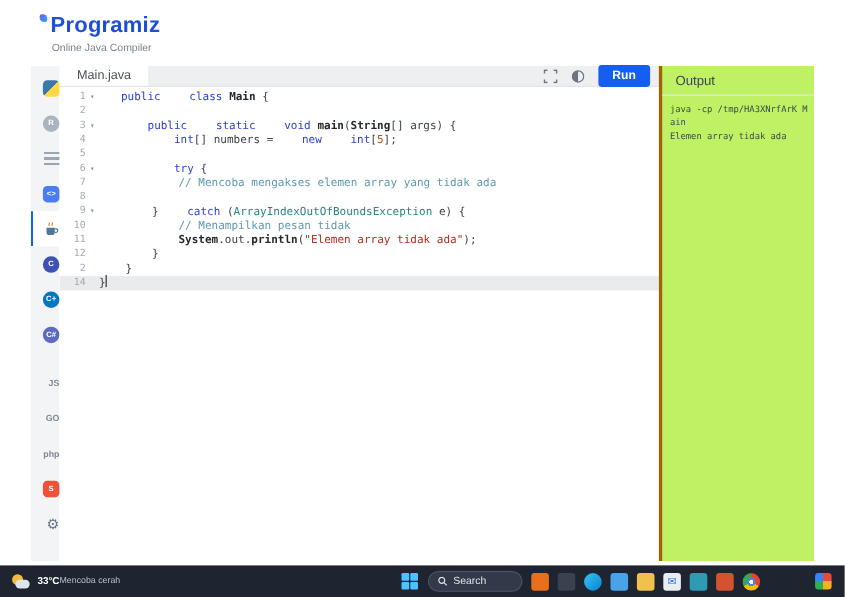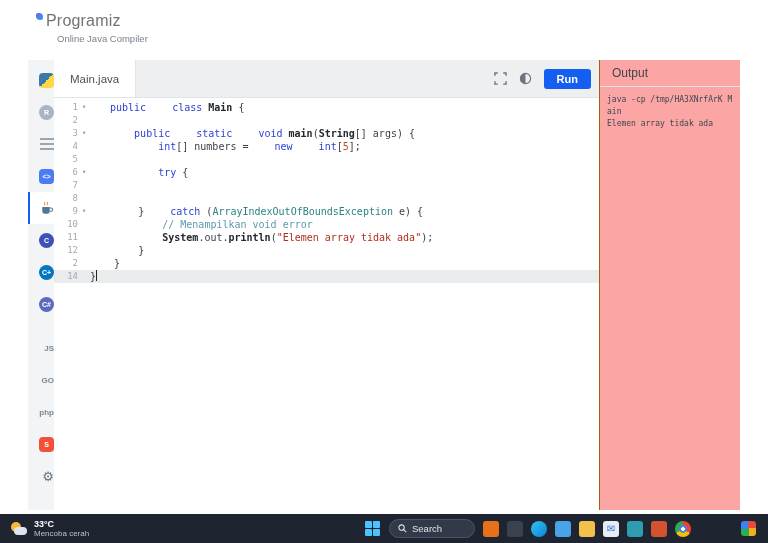--- a/index.html
+++ b/index.html
@@ -5,42 +5,42 @@
   * { box-sizing: border-box; }
   html,body { margin:0; padding:0; width:768px; height:543px; overflow:hidden;
               font-family:"Liberation Sans", sans-serif; background:#fff; }
   .app { position:relative; width:768px; height:543px; background:#fff; }
 
   
   .header { height:60px; padding:12px 0 0 36px; }
   .brand-row { display:flex; align-items:flex-start; gap:3px; }
   .brand-mark { width:7px; height:7px; border-radius:2px 4px 2px 4px; margin-top:1px;
                 background:linear-gradient(135deg,#6f5cf7,#2aa4f4); }
-  .brand { font-size:16px; font-weight:normal; color:#737373; letter-spacing:.2px; }
-  .subtitle { font-size:9.5px; color:#7a828c; margin-top:3px; margin-left:21px; }
+  .brand { font-size:20px; font-weight:bold; color:#1d4ed8; letter-spacing:.2px; }
+  .subtitle { font-size:9.5px; color:#7a828c; margin-top:3px; margin-left:11px; }
 
   
   .main { position:absolute; left:28px; top:60px; width:712px; height:450px; display:flex; }
 
   
   .sidebar { width:26px; background:#f2f4f6; display:flex; flex-direction:column; padding-top:4px; flex:none; }
   .sb-item { height:32px; display:flex; align-items:center; justify-content:flex-end; cursor:pointer; position:relative; }
   .sb-item.active { background:#fff; box-shadow:inset 2px 0 0 var(--accent); }
   .sb-item.gap { margin-top:12px; }
   .ic { display:flex; align-items:center; justify-content:center; font-weight:bold; }
   .ic.sq { width:15px; height:15px; border-radius:4px; font-size:7px; color:#fff; }
   .ic.ci { width:15px; height:15px; border-radius:50%; font-size:7px; color:#fff; }
   .ic.py { width:15px; height:15px; border-radius:4px; background:linear-gradient(135deg,#3b78aa 50%,#ffd845 50%); }
   .ic.rows { width:14px; height:12px; background:repeating-linear-gradient(#9aa7b3 0 2px,transparent 2px 5px); }
   .ic.txt { font-size:8px; color:#7d8894; letter-spacing:0; }
   .ic.gear { font-size:13px; color:#6b7480; font-weight:normal; }
 
   
   .editor { flex:1; display:flex; flex-direction:column; background:#fff; min-width:0; }
-  .tabbar { height:38px; background:#edeff1; display:flex; align-items:stretch; border-bottom:1px solid #e2e5e8; flex:none; }
+  .tabbar { height:19px; background:#edeff1; display:flex; align-items:stretch; border-bottom:1px solid #e2e5e8; flex:none; }
   .tab { background:#fff; padding:0 16px; font-size:11.5px; color:#4a5158; display:flex; align-items:center;
          border-right:1px solid #e2e5e8; cursor:pointer; }
   .toolbar { margin-left:auto; display:flex; align-items:center; gap:12px; padding-right:8px; }
   .icon-btn { background:none; border:none; padding:0; cursor:pointer; display:flex; align-items:center; }
   .runbtn { background:var(--accent); color:#fff; font-size:11px; font-weight:bold; border:none; border-radius:3px;
             height:20px; padding:0 13px; cursor:pointer; font-family:inherit;text-align:right; }
 
   .code-area { flex:1; padding-top:3px; font-family:"DejaVu Sans Mono",monospace; font-size:10px; line-height:13px; overflow:hidden; }
   .code-line { display:flex; height:13px; cursor:text; }
   .code-line .ln { width:24px; text-align:right; color:#a3abb3; flex:none; font-size:9px; }
@@ -52,35 +52,35 @@
   .tok-kw { color:#2c3fd6;margin-left:20px; }
   .tok-cls { color:#24292e; font-weight:bold; }
   .tok-sup { color:#2b8282; }
   .tok-fn { color:#24292e; font-weight:bold; }
   .tok-num { color:#b5521b; }
   .tok-str { color:#b02f20; }
   .tok-com { color:#5f9ab0; }
   .tok-pl { color:#3b4248; }
 
   
-  .output { width:141px; border-left:1px solid #a16207; display:flex; flex-direction:column; flex:none; background:#fca5a5; }
+  .output { width:141px; border-left:3px solid #a16207; display:flex; flex-direction:column; flex:none; background:#bef264; }
   .output-header { height:27px; line-height:26px; padding-left:12px; font-size:12px; color:#3f464d;
                    border-bottom:1px solid #e2e5e8; flex:none; }
   .output-body { padding:7px 4px 0 7px; font-family:"DejaVu Sans Mono",monospace; font-size:8px; line-height:12px;
                  color:#3e4750; }
   .output-line { white-space:pre-wrap; word-break:break-all; }
 
   
   .taskbar { position:absolute; left:0; bottom:0; width:768px; height:29px; background:var(--taskbar-bg);
              display:flex; align-items:center; }
   .weather { display:flex; align-items:center; gap:6px; padding-left:10px; cursor:pointer; }
   .wicon { position:relative; width:18px; height:16px; }
   .wicon .sun { position:absolute; left:1px; top:1px; width:10px; height:10px; border-radius:50%; background:#f6b93d; }
   .wicon .cloud { position:absolute; left:4px; top:6px; width:13px; height:8px; border-radius:5px; background:#dfe5ec; }
-  .wtext { display:flex; flex-direction:column; line-height:1.15; }
+  .wtext { display:flex; flex-direction:row; line-height:1.15; }
   .temp { font-size:9px; color:#fff; font-weight:bold; }
   .desc { font-size:8px; color:#b9c0cb; }
 
   .tb-center { position:absolute; left:365px; top:0; height:100%; display:flex; align-items:center; gap:8px; }
   .start { width:16px; height:16px; background:none; border:none; padding:0; cursor:pointer;
            display:grid; grid-template-columns:7px 7px; grid-gap:1px; }
   .start i { width:7px; height:7px; background:#4cc2ff; border-radius:1px; }
   .searchbox { width:86px; height:19px; border-radius:10px; background:#323a49; border:1px solid #4d5668;
                display:flex; align-items:center; gap:5px; padding:0 8px; color:#dfe3ea; font-size:9.5px; cursor:pointer; }
   .tb-icons { display:flex; align-items:center; gap:8px; }
@@ -200,34 +200,35 @@
             <span class="src"></span>
           </div>
           <div class="code-line">
             <span class="ln">6</span>
             <span class="fold">▾</span>
             <span class="src"><span class="tok-pl">        </span><span class="tok-kw">try</span><span class="tok-pl"> {</span></span>
           </div>
           <div class="code-line">
             <span class="ln">7</span>
             <span class="fold"></span>
+            <span class="src"><span class="tok-pl">            </span><span class="tok-com">// Mencoba mengakses elemen array yang tidak ada</span></span>
           </div>
           <div class="code-line">
             <span class="ln">8</span>
             <span class="fold"></span>
           </div>
           <div class="code-line">
             <span class="ln">9</span>
             <span class="fold">▾</span>
             <span class="src"><span class="tok-pl">        } </span><span class="tok-kw">catch</span><span class="tok-pl"> (</span><span class="tok-sup">ArrayIndexOutOfBoundsException</span><span class="tok-pl"> e) {</span></span>
           </div>
           <div class="code-line">
             <span class="ln">10</span>
             <span class="fold"></span>
-            <span class="src"><span class="tok-pl">            </span><span class="tok-com">// Menampilkan void error</span></span>
+            <span class="src"><span class="tok-pl">            </span><span class="tok-com">// Menampilkan pesan tidak</span></span>
           </div>
           <div class="code-line">
             <span class="ln">11</span>
             <span class="fold"></span>
             <span class="src"><span class="tok-pl">            </span><span class="tok-cls">System</span><span class="tok-pl">.out.</span><span class="tok-fn">println</span><span class="tok-pl">(</span><span class="tok-str">"Elemen array tidak ada"</span><span class="tok-pl">);</span></span>
           </div>
           <div class="code-line">
             <span class="ln">12</span>
             <span class="fold"></span>
             <span class="src"><span class="tok-pl">        }</span></span>

